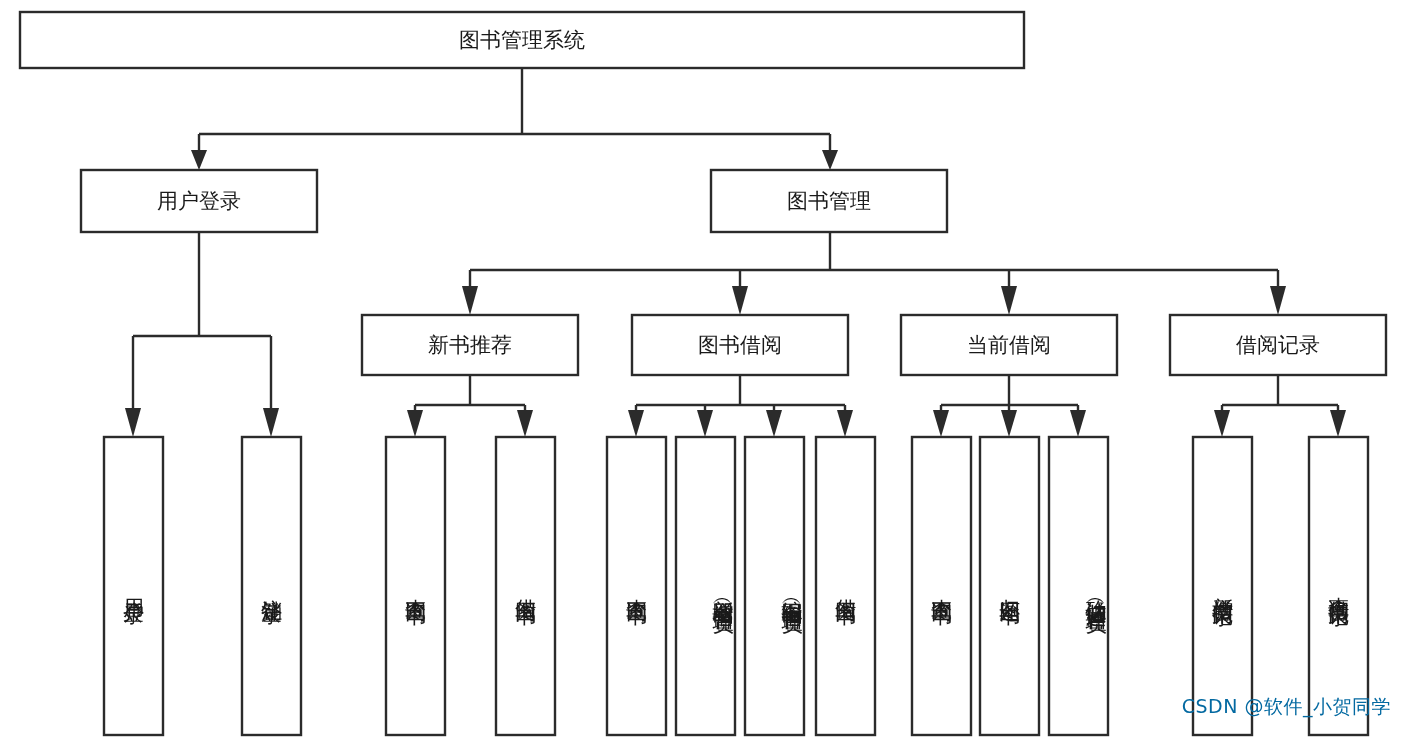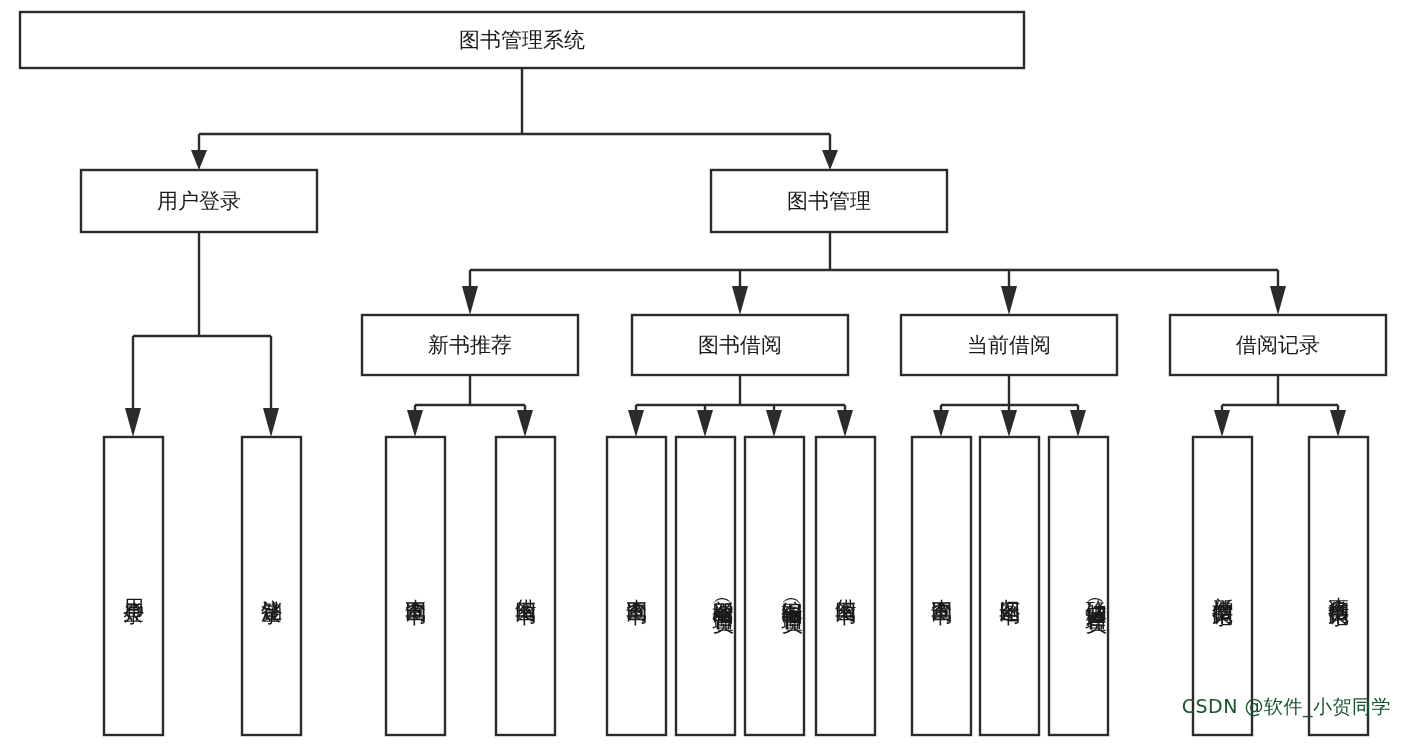--- a/index.html
+++ b/index.html
@@ -72,21 +72,21 @@
   .leaf-label.overflow-top {
     align-items: flex-start;
     justify-content: center;
   }
   .watermark {
     position: absolute;
     right: 14px;
     bottom: 6px;
     font-family: "DejaVu Sans", "Liberation Sans", sans-serif;
     font-size: 19px;
-    color: #14532d;
+    color: #0369a1;
     letter-spacing: 0.5px;
     white-space: nowrap;
   }
 </style>
 </head>
 <body>
 
 <div id="diagram-root">
 
   <svg class="diagram-canvas" viewBox="0 0 1405 747" xmlns="http://www.w3.org/2000/svg">

